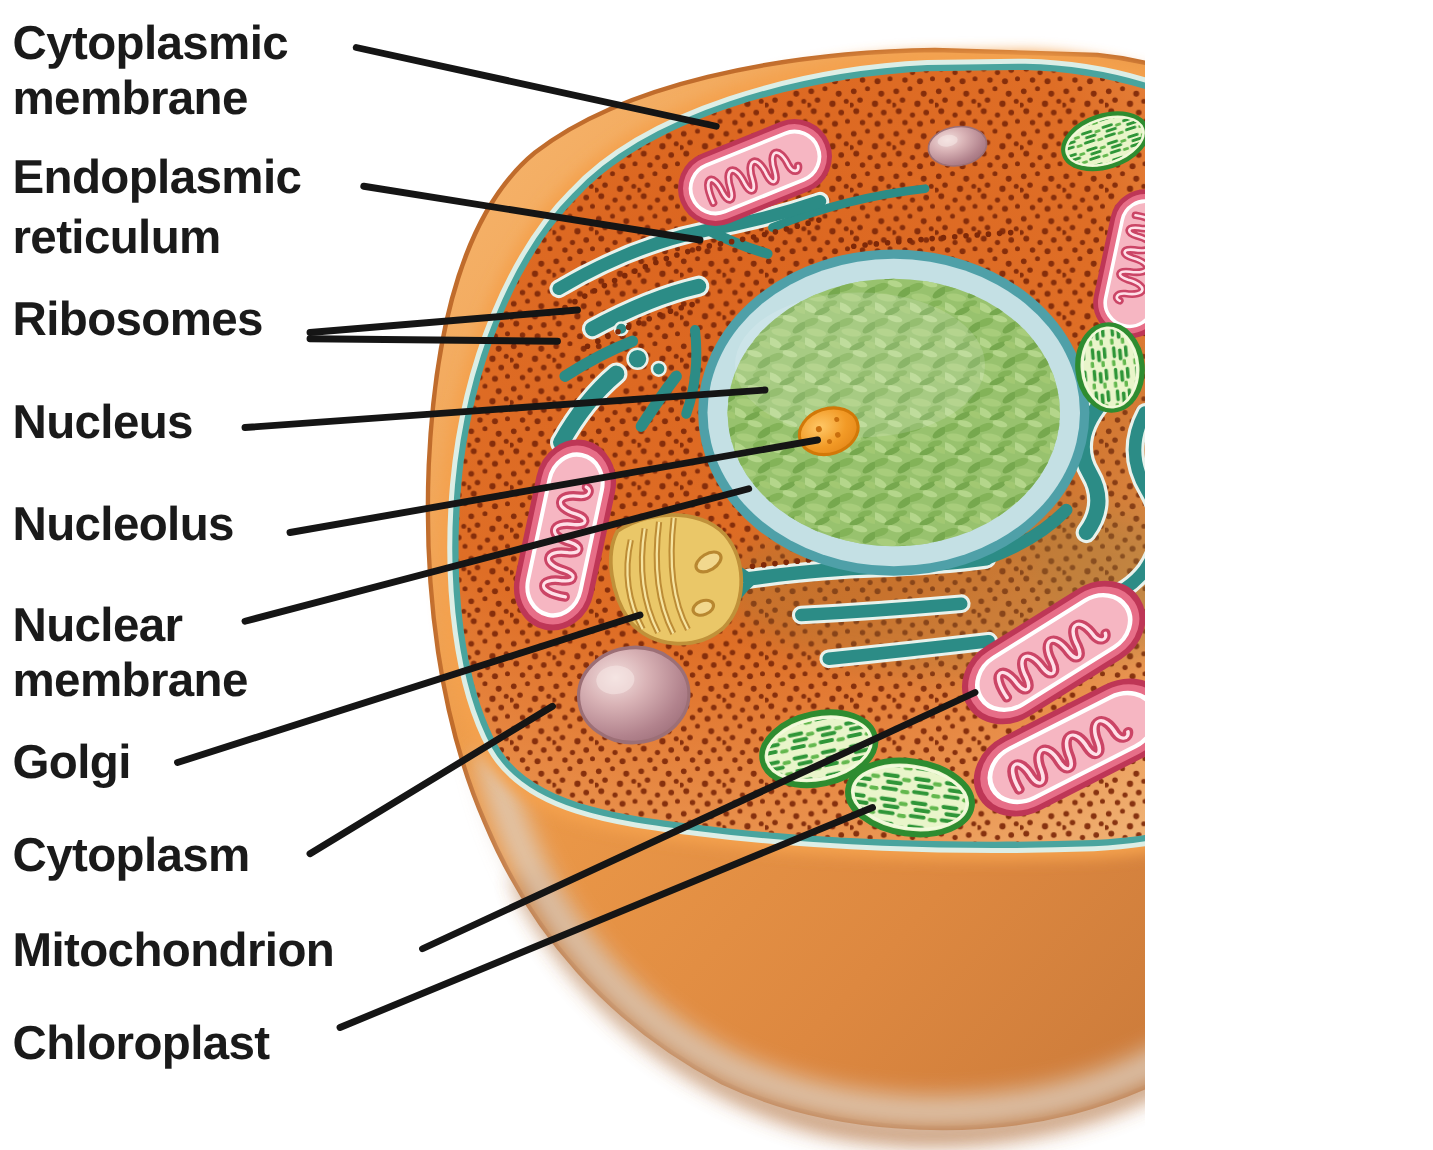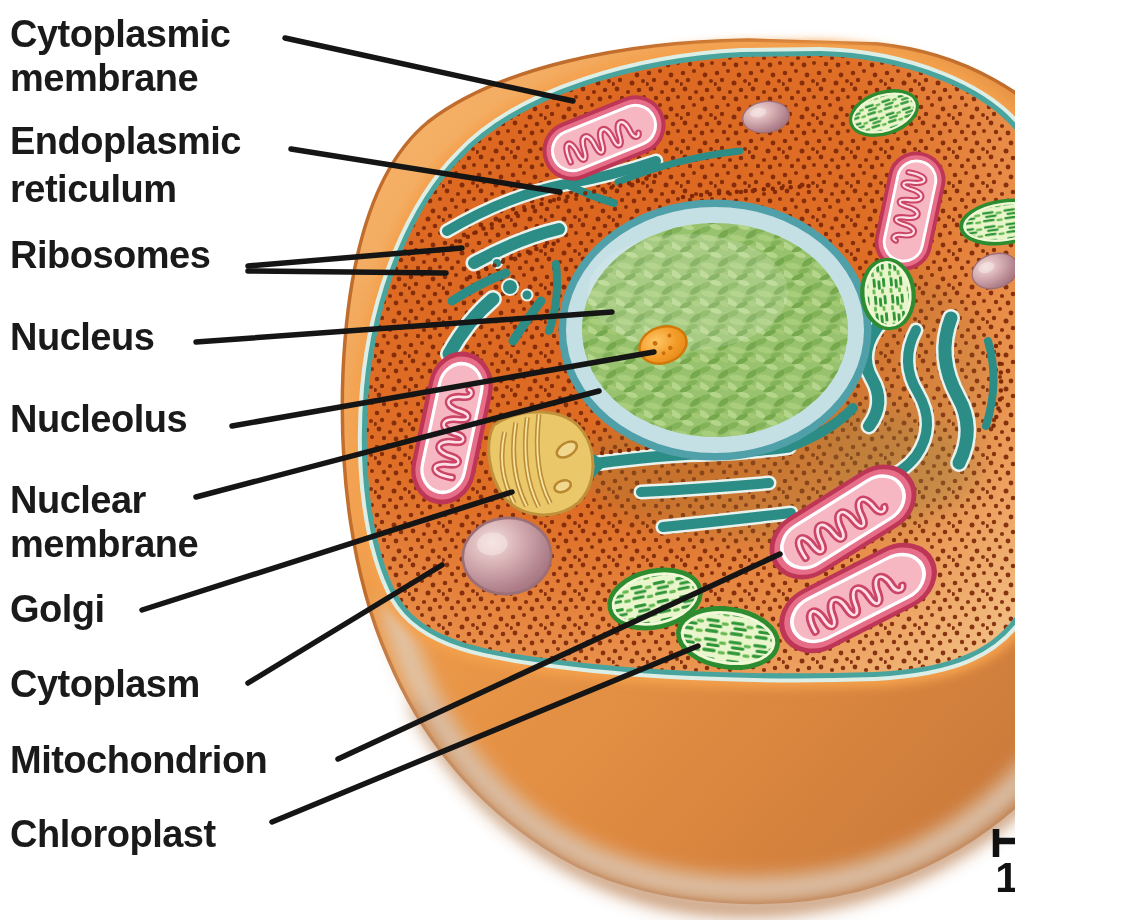--- a/index.html
+++ b/index.html
@@ -1,16 +1,16 @@
 <!DOCTYPE html>
 <html><head>
 <meta charset="utf-8">
 <style>
   html,body{margin:0;padding:0;background:#fff;}
-  .stage{position:relative;width:1015px;height:920px;background:#ffffff;overflow:hidden;
+  .stage{position:relative;width:916px;height:920px;background:#ffffff;overflow:hidden;
          font-family:"Liberation Sans", sans-serif;}
   svg{display:block;}
   text.lbl{font-family:"Liberation Sans", sans-serif;font-weight:bold;font-size:38px;
            letter-spacing:-0.5px;fill:#1a1a1a;}
   text.scale{font-family:"Liberation Sans", sans-serif;font-weight:bold;font-size:42px;fill:#111;}
 </style>
 </head>
 <body>
 
 <div class="stage">

